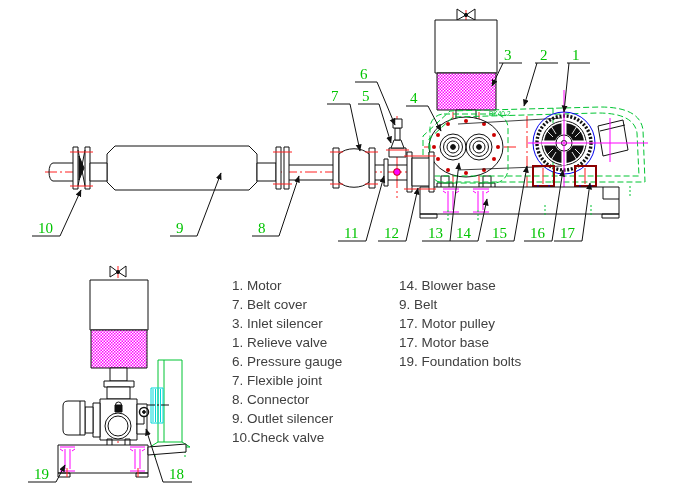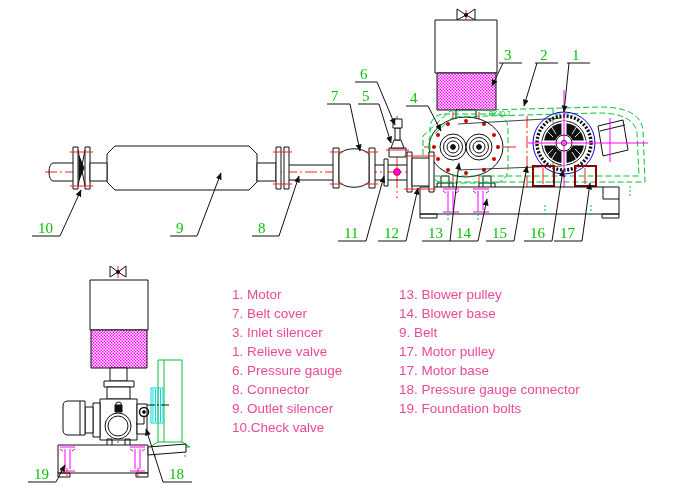--- a/index.html
+++ b/index.html
@@ -1,21 +1,21 @@
 <!DOCTYPE html>
 <html><head>
 <meta charset="utf-8">
 <style>
   html,body{margin:0;padding:0;background:#fff;}
   #stage{position:relative;width:680px;height:498px;background:#ffffff;overflow:hidden;
          font-family:"Liberation Sans",sans-serif;}
   #drawing{position:absolute;left:0;top:0;}
   .callout-num{font-family:"Liberation Serif",serif;font-size:15px;fill:#00c400;}
   .cover-label{font-family:"Liberation Sans",sans-serif;font-size:6.5px;fill:#00c432;}
-  .legend{position:absolute;top:285px;color:#ec4899;}
+  .legend{position:absolute;top:276px;color:#404040;}
   .legend .lg{height:19px;line-height:19px;font-size:13.5px;white-space:nowrap;}
   #legend-left{left:232px;}
   #legend-right{left:399px;}
   line,path,rect,circle,ellipse,polygon,polyline{vector-effect:non-scaling-stroke;}
 </style>
 </head>
 <body>
 
 <div id="stage">
 
@@ -433,26 +433,25 @@
     </g>
   </g>
 </svg>
 
   <div class="legend" id="legend-left">
     <div class="lg">1. Motor</div>
     <div class="lg">7. Belt cover</div>
     <div class="lg">3. Inlet silencer</div>
     <div class="lg">1. Relieve valve</div>
     <div class="lg">6. Pressure gauge</div>
+    <div class="lg">7. Flexible joint</div>
     <div class="lg">8. Connector</div>
     <div class="lg">9. Outlet silencer</div>
     <div class="lg">10.Check valve</div>
   </div>
   <div class="legend" id="legend-right">
-    <div class="lg">13. Blower pulley</div>
     <div class="lg">14. Blower base</div>
     <div class="lg">9. Belt</div>
     <div class="lg">17. Motor pulley</div>
     <div class="lg">17. Motor base</div>
-    <div class="lg">18. Pressure gauge connector</div>
     <div class="lg">19. Foundation bolts</div>
   </div>
 </div>
 
 </body></html>

